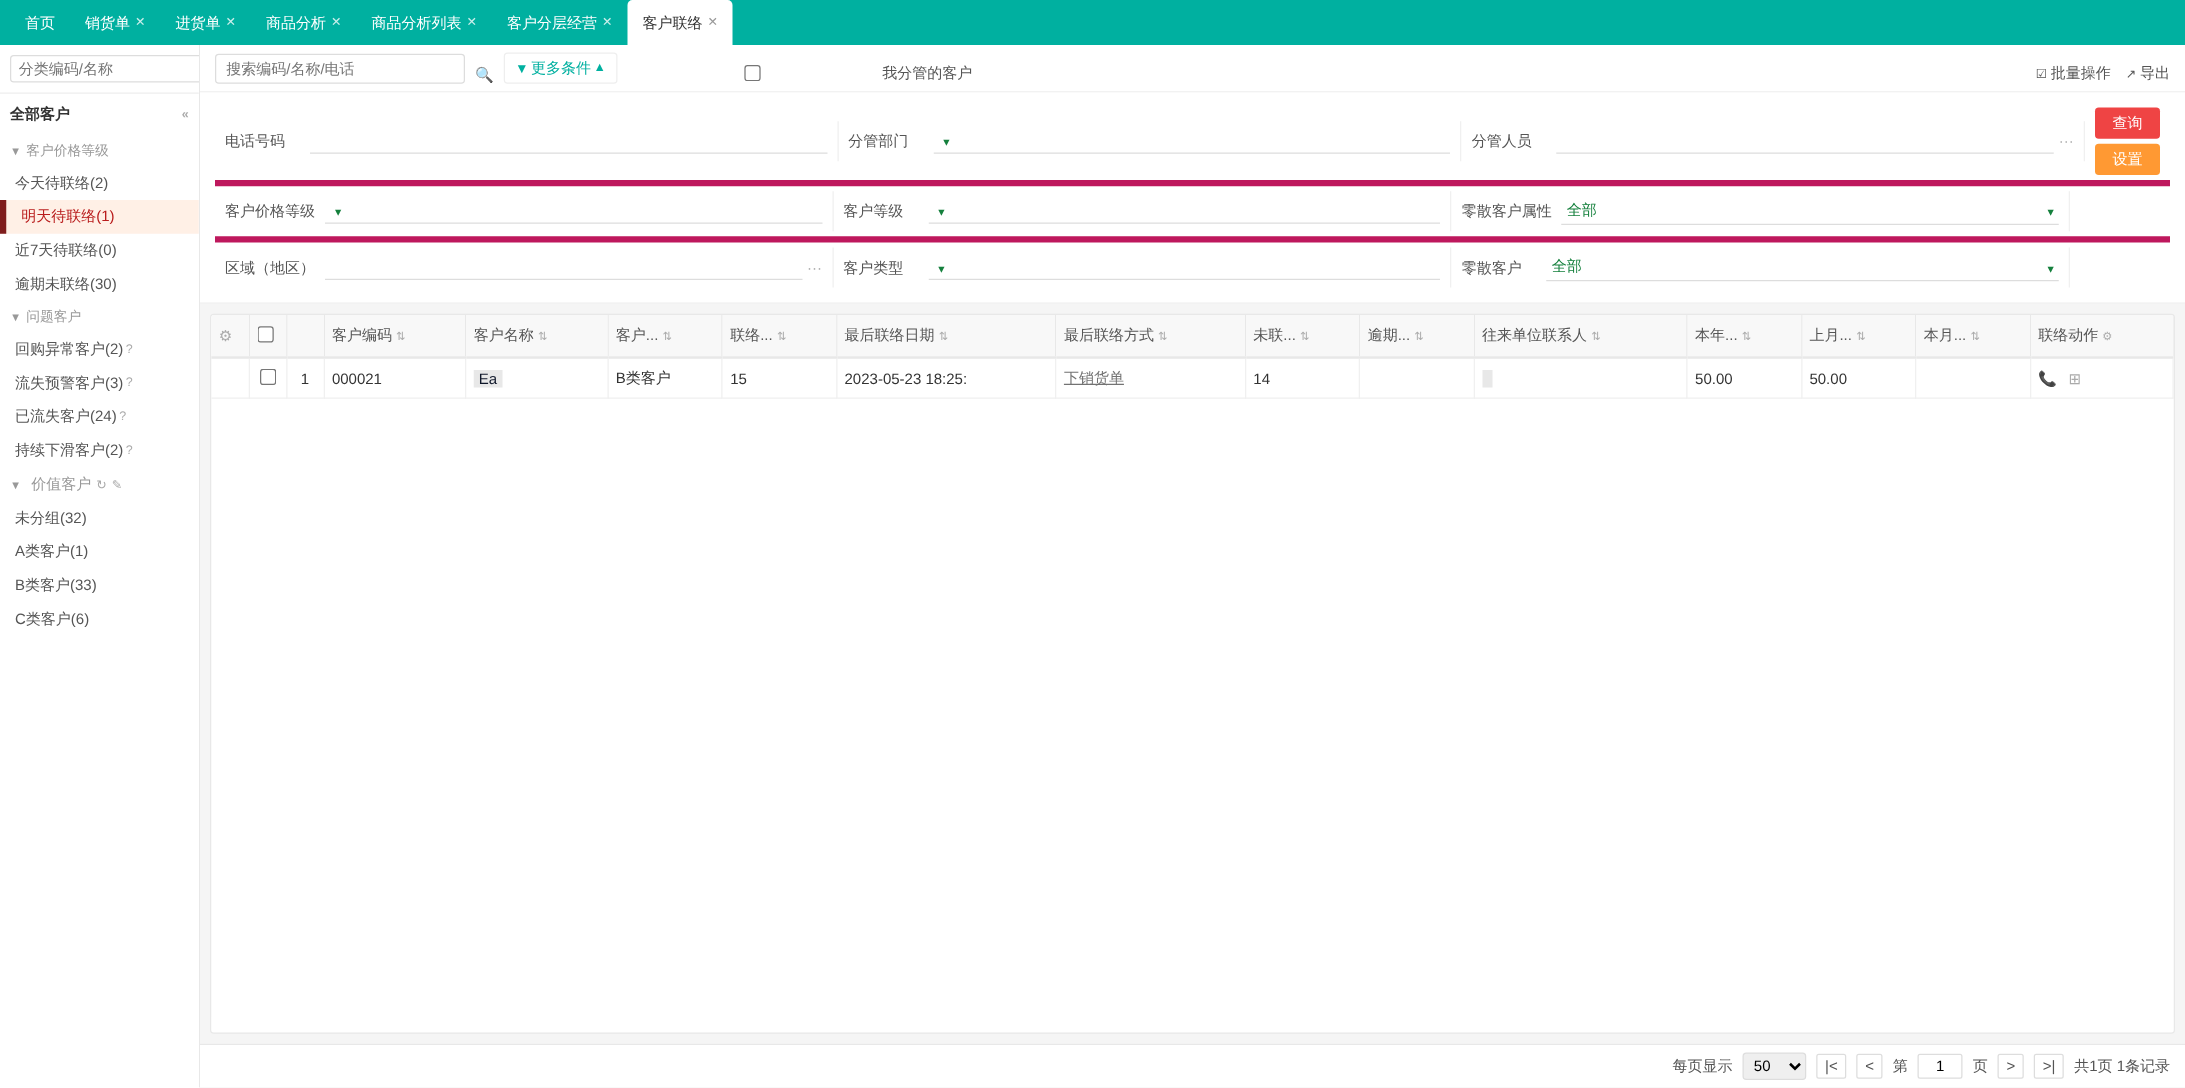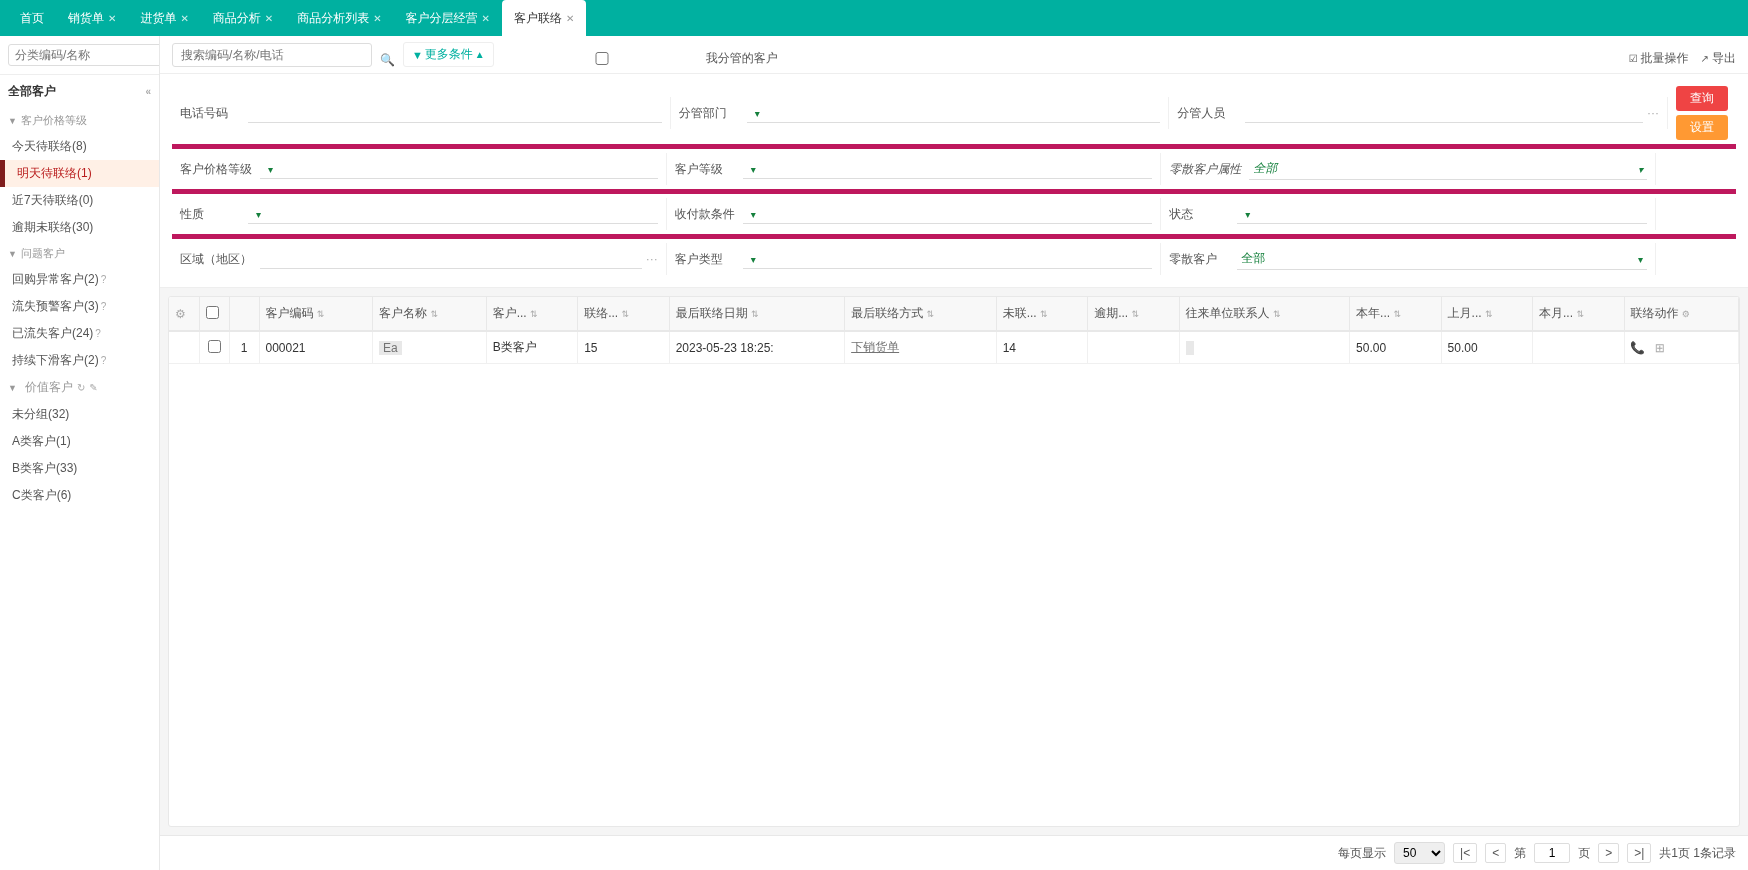--- a/index.html
+++ b/index.html
@@ -116,21 +116,21 @@
 
     <div class="sidebar-section">
       <div class="sidebar-title">
         <span>全部客户</span>
         <span class="collapse-icon">«</span>
       </div>
     </div>
 
     <div class="sidebar-group-title">客户价格等级</div>
     <div class="sidebar-item">
-      <span>今天待联络(8)</span>
+      <span>今天待联络(2)</span>
     </div>
     <div class="sidebar-item active">
       <span>明天待联络(1)</span>
     </div>
     <div class="sidebar-item">
       <span>近7天待联络(0)</span>
     </div>
     <div class="sidebar-item">
       <span>逾期未联络(30)</span>
     </div>
@@ -228,51 +228,30 @@
           <div class="filter-select">
               <span class="chevron-down"></span>
             </div>
         </div>
         <div class="filter-cell" style="flex:3;">
           <span class="filter-label">客户等级</span>
           <div class="filter-select">
               <span class="chevron-down"></span>
             </div>
         </div>
-        <div class="filter-cell" style="flex:3;font-style:italic;">
+        <div class="filter-cell" style="flex:3;">
           <span class="filter-label">零散客户属性</span>
           <div class="filter-select">
             <span>全部</span>
             <span class="chevron-down"></span>
           </div>
         </div>
         <div style="width:80px;"></div>
       </div>
 
-      <div class="filter-row divider-row">
-        <div class="filter-cell" style="flex:3;">
-          <span class="filter-label">性质</span>
-          <div class="filter-select">
-              <span class="chevron-down"></span>
-            </div>
-        </div>
-        <div class="filter-cell" style="flex:3;">
-          <span class="filter-label">收付款条件</span>
-          <div class="filter-select">
-              <span class="chevron-down"></span>
-            </div>
-        </div>
-        <div class="filter-cell" style="flex:3;">
-          <span class="filter-label">状态</span>
-          <div class="filter-select">
-              <span class="chevron-down"></span>
-            </div>
-        </div>
-        <div style="width:80px;"></div>
-      </div>
 
       <div class="filter-row divider-row">
         <div class="filter-cell" style="flex:3;">
           <span class="filter-label">区域（地区）</span>
           <input class="filter-input-field" type="text" style="">
           <span class="filter-dots">···</span>
         </div>
         <div class="filter-cell" style="flex:3;">
           <span class="filter-label">客户类型</span>
           <div class="filter-select">
@@ -361,21 +340,21 @@
             <td class="col-checkbox">
               <input type="checkbox" style="">
             </td>
             <td class="col-index">
               <span>1</span>
             </td>
             <td>
               <span>000021</span>
             </td>
             <td>
-              <span style="background:#e8e8e8;padding:0 4px;color:#737373;">Ea</span>
+              <span style="background:#e8e8e8;padding:0 4px;color:#0f172a;">Ea</span>
             </td>
             <td>
               <span>B类客户</span>
             </td>
             <td>
               <span>15</span>
             </td>
             <td>
               <span>2023-05-23 18:25:</span>
             </td>

